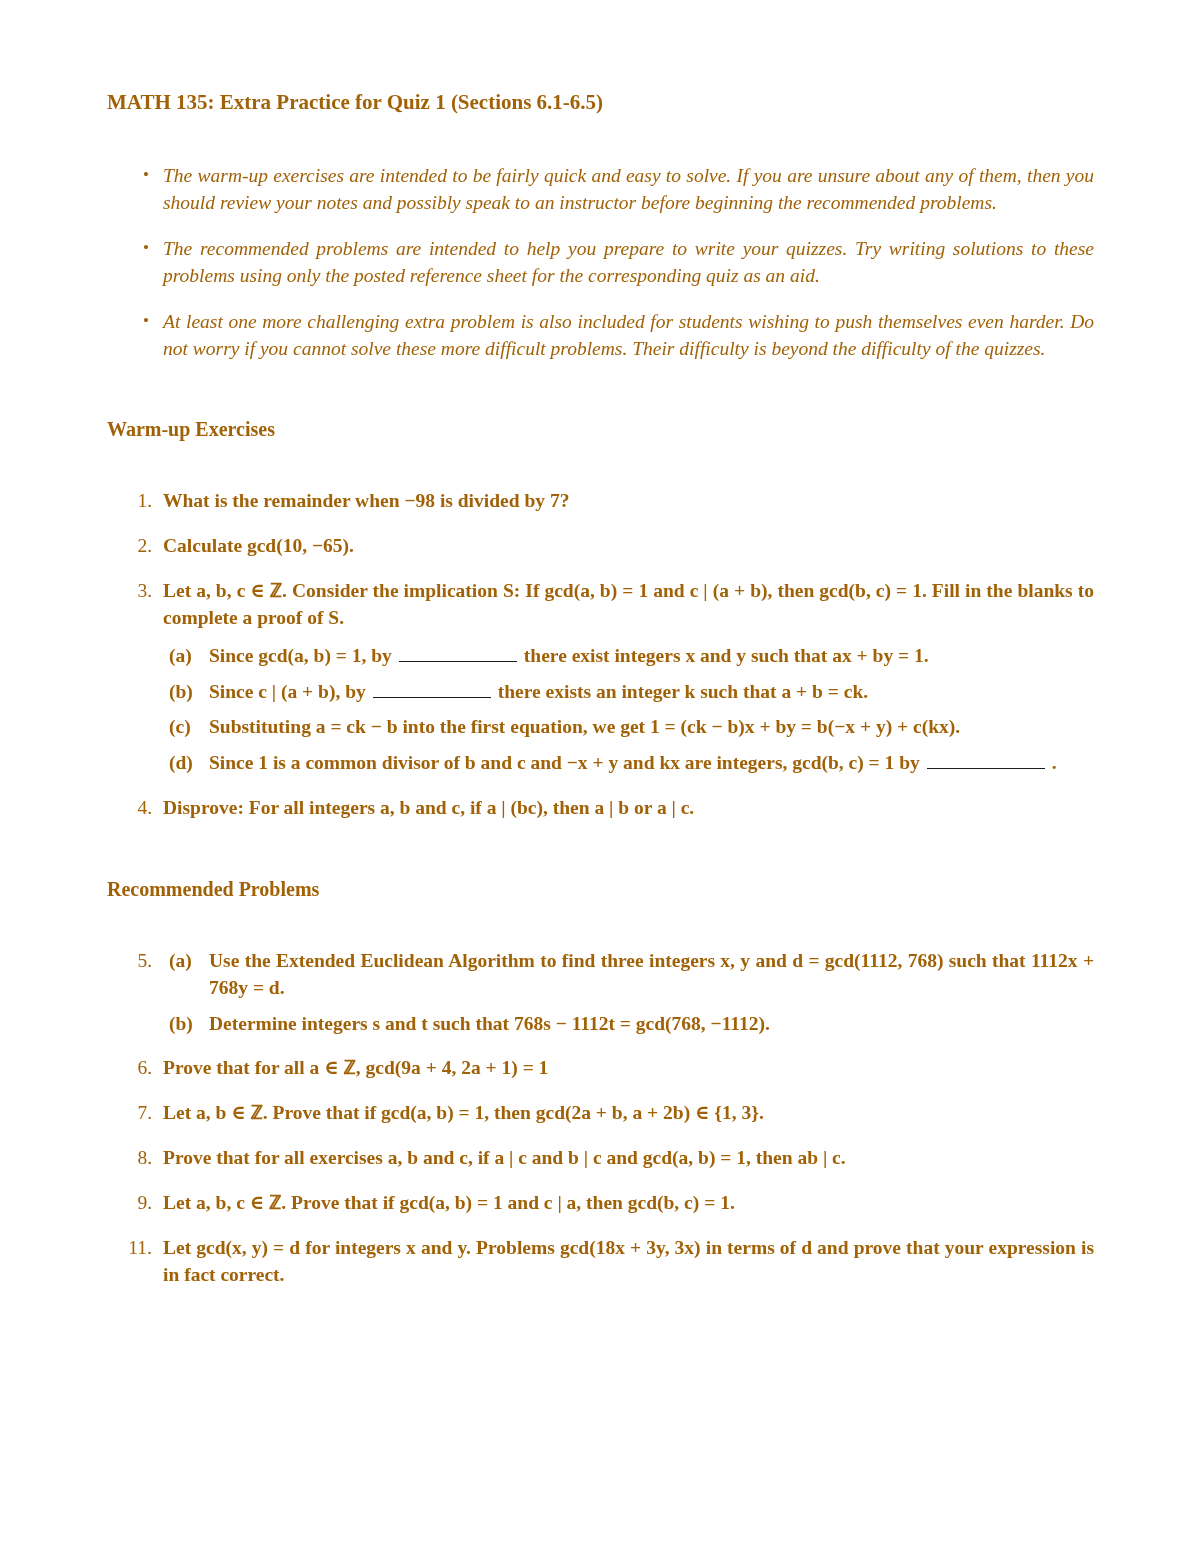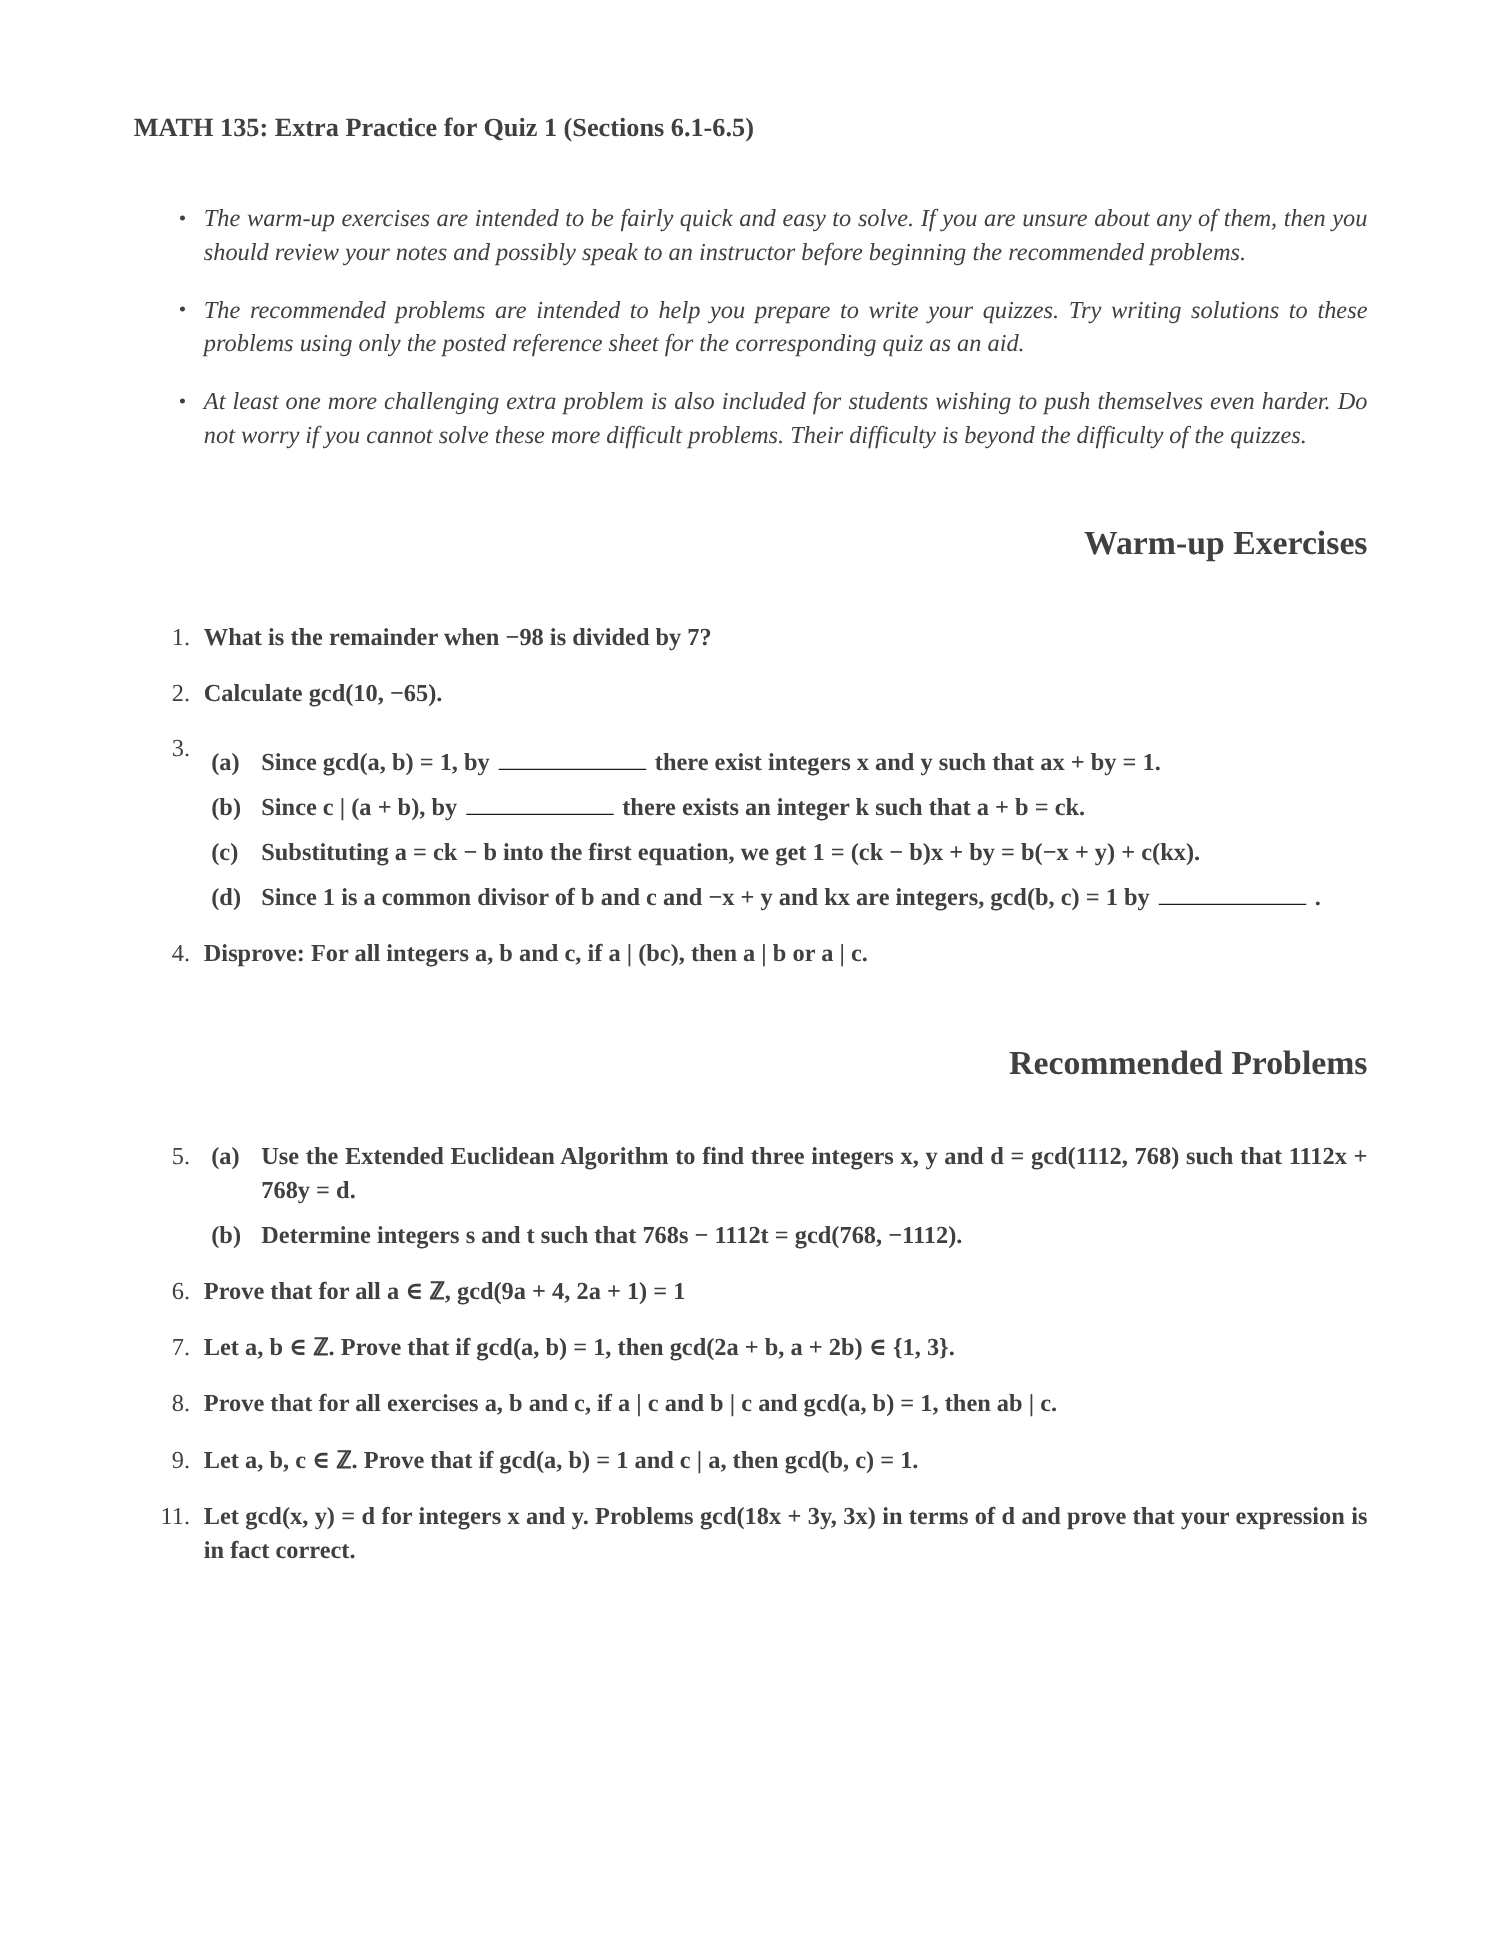--- a/index.html
+++ b/index.html
@@ -9,21 +9,21 @@
   }
   .page {
     width: 1200px;
     height: 1553px;
     box-sizing: border-box;
     background: #ffffff;
     padding: 88px 106px 40px 107px;
     font-family: "Liberation Serif", "DejaVu Serif", serif;
     font-size: 19.5px;
     line-height: 1.38;
-    color: #404040;
+    color: #a16207;
     overflow: hidden;
   }
   .justify { text-align: justify; }
 
   .title {
     font-size: 21px;
     font-weight: bold;
     margin: 0 0 26px 0;
   }
   .intro {
@@ -40,24 +40,23 @@
     align-items: flex-start;
   }
   .bullet + .bullet { margin-top: 19px; }
   .marker {
     flex: 0 0 20px;
     font-size: 17px;
   }
   .btext { flex: 1; font-style: italic; }
 
   .section {
-    font-size: 27px;
+    font-size: 20px;
     font-weight: bold;
     margin: 54px 0 0 0;
-    text-align: right;
   }
 
   .problems {
     list-style: none;
     margin: 44px 0 0 0;
     padding: 0;
   }
   .prob {
     display: flex;
     align-items: flex-start;
@@ -126,20 +125,21 @@
     </li>
 
     <li class="prob">
       <span class="pnum">2.</span>
       <div class="pbody justify">Calculate gcd(10, −65).</div>
     </li>
 
     <li class="prob">
       <span class="pnum">3.</span>
       <div class="pbody">
+        <div class="justify">Let a, b, c ∈ ℤ. Consider the implication S: If gcd(a, b) = 1 and c | (a + b), then gcd(b, c) = 1. Fill in the blanks to complete a proof of S.</div>
         <div class="subs">
           <div class="sub">
             <span class="slabel">(a)</span>
             <div class="sbody justify"><span>Since gcd(a, b) = 1, by</span><span class="blank"></span><span>there exist integers x and y such that ax + by = 1.</span></div>
           </div>
           <div class="sub">
             <span class="slabel">(b)</span>
             <div class="sbody justify"><span>Since c | (a + b), by</span><span class="blank"></span><span>there exists an integer k such that a + b = ck.</span></div>
           </div>
           <div class="sub">

